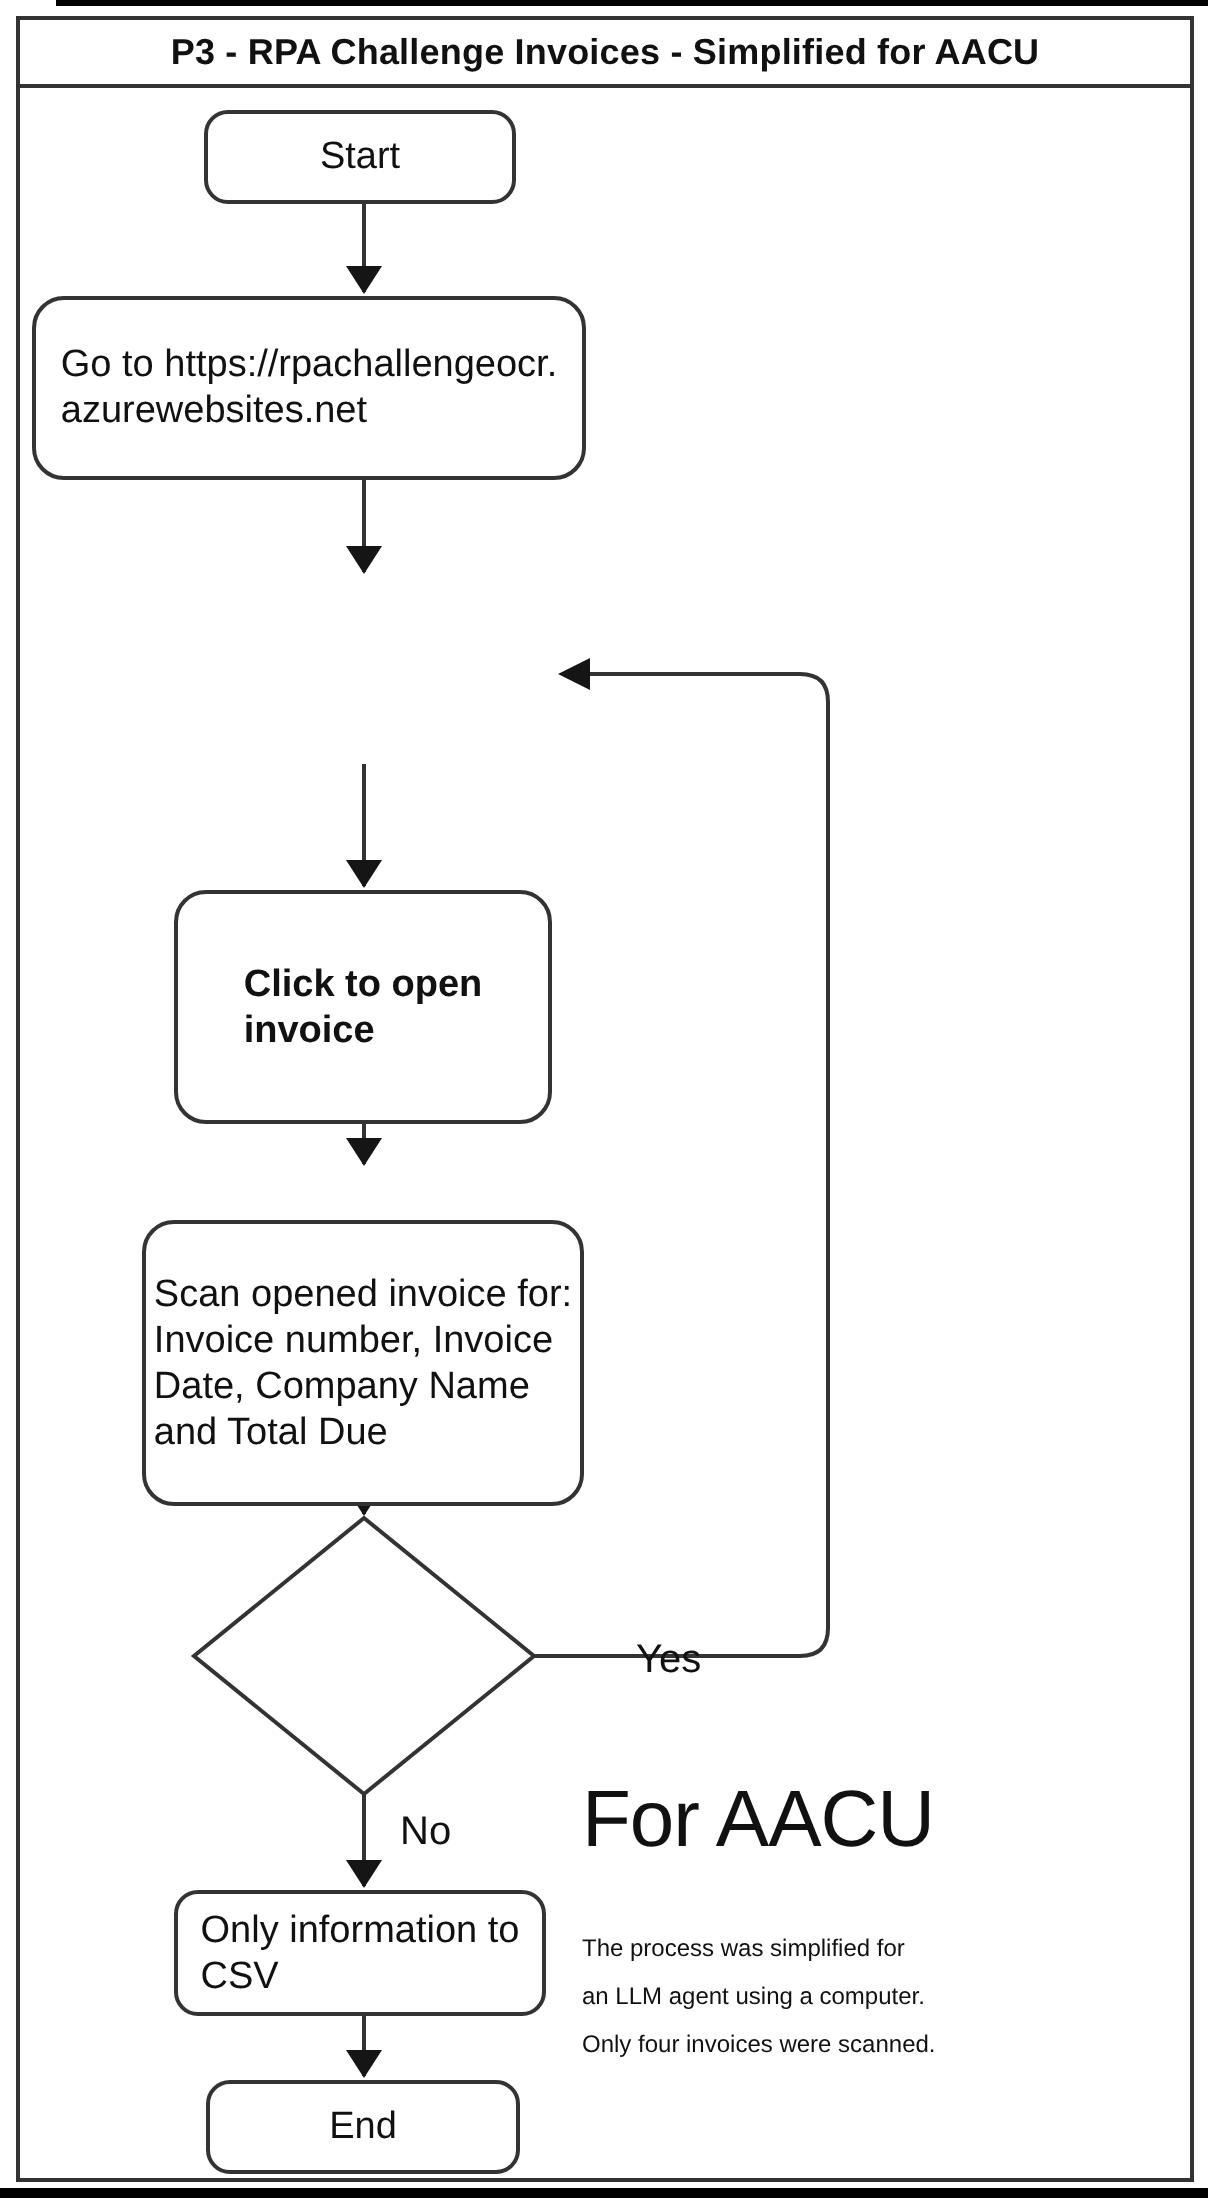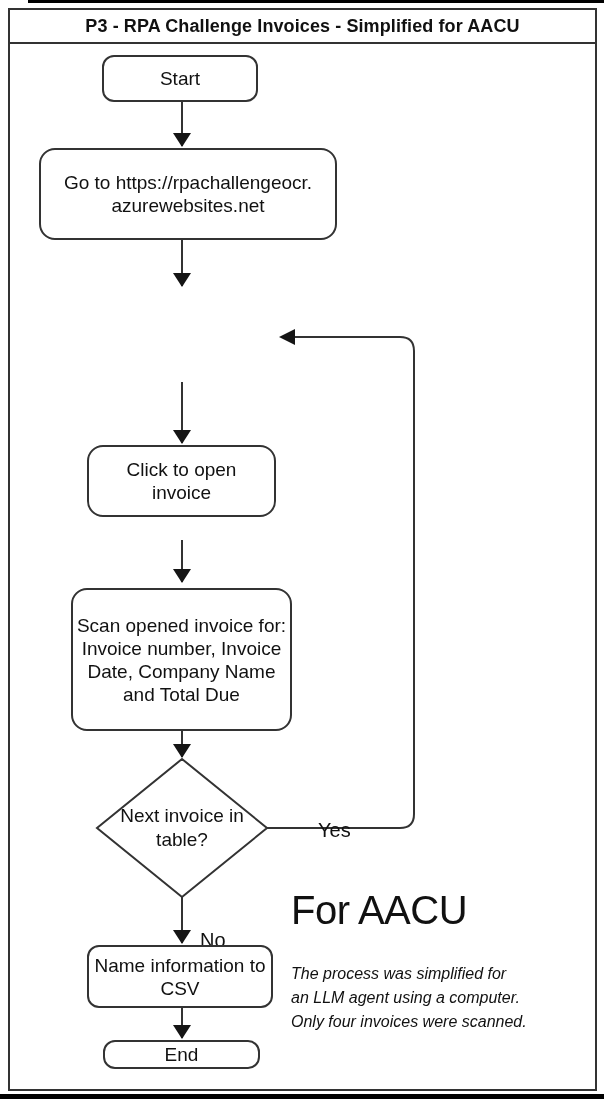--- a/index.html
+++ b/index.html
@@ -27,48 +27,48 @@
     display:flex;align-items:center;justify-content:center;
     font-weight:bold;font-size:18px;letter-spacing:0.1px;
   }
   svg.connectors{position:absolute;left:0;top:0;width:604px;height:1099px;}
   svg.connectors path, svg.connectors line{stroke:var(--stroke);stroke-width:2;fill:none;}
   svg.connectors polygon.head{fill:#151515;stroke:none;}
   svg.connectors polygon.diamond{fill:var(--bg);stroke:var(--stroke);stroke-width:2;}
   .node{
     position:absolute;box-sizing:border-box;
     border:2px solid var(--stroke);background:var(--bg);
-    display:flex;align-items:center;justify-content:center;text-align:center;
+    display:flex;align-items:center;justify-content:center;text-align:left;
     font-size:19px;line-height:23px;white-space:pre-line;
   }
   .r12{border-radius:12px;}
   .r16{border-radius:16px;}
   .n-start{left:102px;top:55px;width:156px;height:47px;}
-  .n-goto{left:39px;top:148px;width:298px;height:92px;}
+  .n-goto{left:16px;top:148px;width:277px;height:92px;}
   .n-scanrow{left:87px;top:288px;width:190px;height:94px;}
-  .n-click{left:87px;top:445px;width:189px;height:72px;}
-  .n-scaninv{left:71px;top:588px;width:221px;height:143px;}
+  .n-click{left:87px;top:445px;width:189px;height:117px;font-weight:bold;}
+  .n-scaninv{left:71px;top:610px;width:221px;height:143px;}
   .n-write{left:87px;top:945px;width:186px;height:63px;}
-  .n-end{left:103px;top:1040px;width:157px;height:29px;}
+  .n-end{left:103px;top:1040px;width:157px;height:47px;}
   .diamond-text{
     position:absolute;left:97px;top:804px;width:170px;
     text-align:center;font-size:19px;line-height:24px;white-space:pre-line;
   }
   .edge-label{
     position:absolute;font-size:20px;line-height:22px;background:transparent;
   }
   .lbl-yes{left:318px;top:819px;}
-  .lbl-no{left:200px;top:905px;margin-top:24px;}
+  .lbl-no{left:200px;top:905px;}
   .note-heading{
     position:absolute;left:291px;top:888px;
     font-size:40px;font-weight:normal;letter-spacing:-0.5px;
   }
   .note-body{
     position:absolute;left:291px;top:962px;width:300px;
-    font-size:16px;line-height:24px;white-space:pre-line;font-style:italic;
+    font-size:12px;line-height:24px;white-space:pre-line;
   }
 </style>
 </head>
 <body>
 
 <div class="page">
 
   <div class="edge-strip top"></div>
   <div class="edge-strip bottom"></div>
 
@@ -122,28 +122,26 @@
 invoice</span>
   </div>
 
   <div class="node r16 n-scaninv">
     <span>Scan opened invoice for:
 Invoice number, Invoice
 Date, Company Name
 and Total Due</span>
   </div>
 
-  <div class="diamond-text">Next invoice in
-table?</div>
 
   <div class="edge-label lbl-yes">Yes</div>
   <div class="edge-label lbl-no">No</div>
 
   <div class="node r12 n-write">
-    <span>Name information to
+    <span>Only information to
 CSV</span>
   </div>
 
   <div class="node r12 n-end">
     <span>End</span>
   </div>
 
   <div class="note-heading">For AACU</div>
   <div class="note-body">The process was simplified for
 an LLM agent using a computer.

